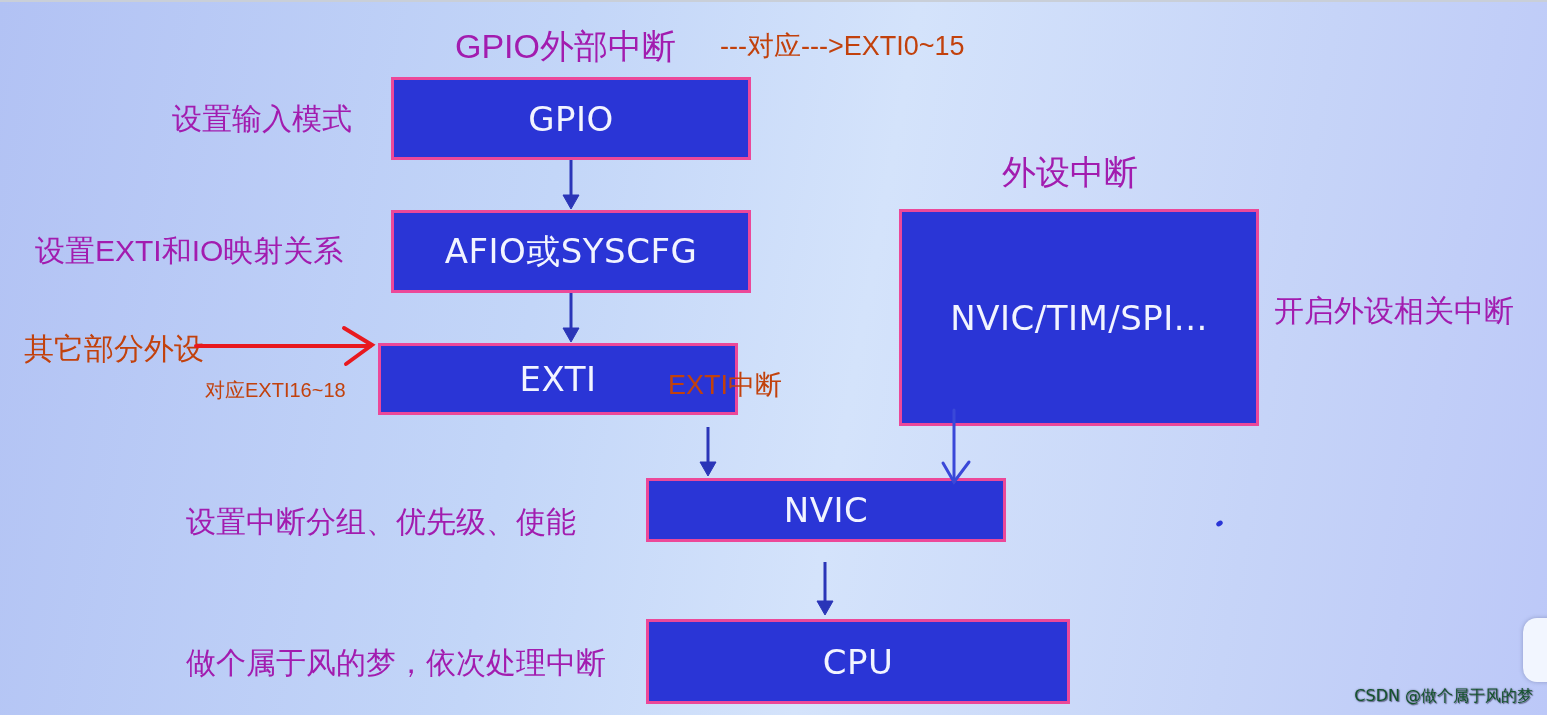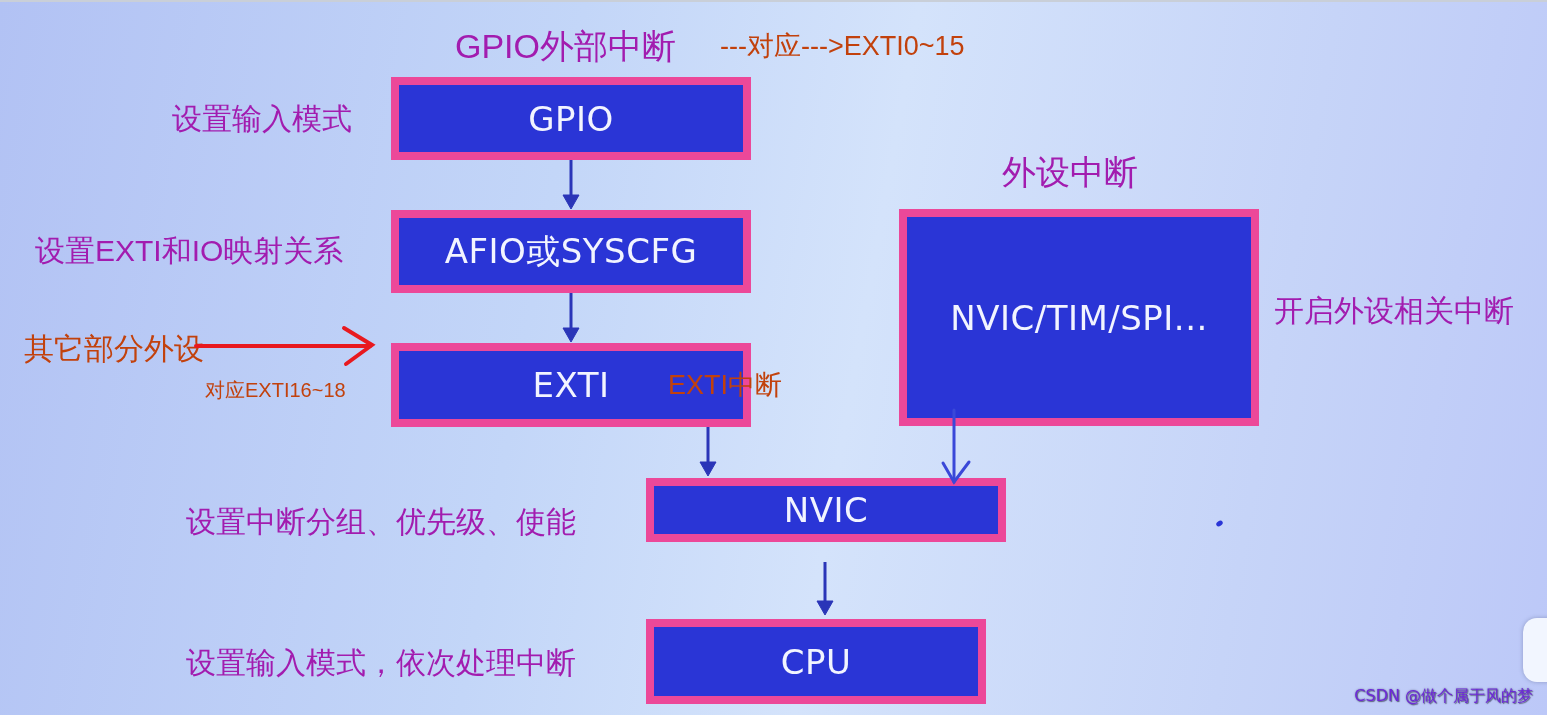--- a/index.html
+++ b/index.html
@@ -3,33 +3,33 @@
 <meta charset="utf-8">
 <style>
   html, body { margin: 0; padding: 0; }
   body {
     width: 1547px; height: 715px; position: relative; overflow: hidden;
     background: linear-gradient(100deg, #b2c2f4 0%, #c3d6f8 35%, #d4e3fb 55%, #c6d4f8 80%, #bcc8f8 100%);
     font-family: "DejaVu Sans", "Liberation Sans", sans-serif;
   }
   .topline { position: absolute; left: 0; top: 0; width: 1547px; height: 2px; background: #c9cfd8; }
   .box {
-    position: absolute; background: #2a35d6; border: 8px solid #ec4899;
+    position: absolute; background: #2a35d6; border: 3px solid #ec4899;
     box-sizing: border-box; display: flex; align-items: center; justify-content: center;
     color: #f2f4ff; font-size: 34px; letter-spacing: 0.5px;
     font-family: "DejaVu Sans", "Liberation Sans", sans-serif;
   }
   .label {
     position: absolute; color: #a21caf; font-size: 30px; white-space: nowrap;
     font-family: Liberation Sans, sans-serif;
   }
   .red { position: absolute; color: #c2410c; white-space: nowrap; font-family: "Liberation Sans", "DejaVu Sans", sans-serif; text-align: center; }
   .arrow { position: absolute; }
   .watermark {
-    position: absolute; right: 14px; bottom: 8px; font-size: 16px; color: #6d28d9;
+    position: absolute; right: 14px; bottom: 8px; font-size: 16px; color: #14532d;
     text-shadow: 0 0 2px #6a7090, 1px 1px 1px #5a6080;
     font-family: "DejaVu Sans", sans-serif;
   }
   .side-widget {
     position: absolute; left: 1523px; top: 618px; width: 40px; height: 64px;
     background: #f2f6ff; border-radius: 14px; box-shadow: 0 0 4px rgba(60,70,110,0.35);
   }
   .dot { position: absolute; left: 1216px; top: 521px; width: 7px; height: 5px; background: #2a35d6; border-radius: 50%; transform: rotate(-35deg); }
 </style>
 </head>
@@ -40,38 +40,38 @@
 <div class="label" style="left:455px; top:24px; font-size:34px;">GPIO外部中断</div>
 <div class="red" style="left:720px; top:28px; font-size:27px;">---对应---&gt;EXTI0~15</div>
 <div class="label" style="left:1002px; top:150px; font-size:34px;">外设中断</div>
 
 <div class="box" style="left:391px; top:77px; width:360px; height:83px;">
   <span>GPIO</span>
 </div>
 <div class="box" style="left:391px; top:210px; width:360px; height:83px;">
   <span>AFIO或SYSCFG</span>
 </div>
-<div class="box" style="left:391px; top:343px; width:360px; height:84px;justify-content:center;">
+<div class="box" style="left:378px; top:343px; width:360px; height:72px;justify-content:center;">
   <span>EXTI</span>
 </div>
 <div class="box" style="left:899px; top:209px; width:360px; height:217px;">
   <span>NVIC/TIM/SPI...</span>
 </div>
 <div class="box" style="left:646px; top:478px; width:360px; height:64px;">
   <span>NVIC</span>
 </div>
-<div class="box" style="left:646px; top:619px; width:340px; height:85px;">
+<div class="box" style="left:646px; top:619px; width:424px; height:85px;">
   <span>CPU</span>
 </div>
 
 <div class="label" style="left:172px; top:99px;">设置输入模式</div>
 <div class="label" style="left:35px; top:231px;">设置EXTI和IO映射关系</div>
 <div class="label" style="left:1274px; top:291px;">开启外设相关中断</div>
 <div class="label" style="left:186px; top:502px;">设置中断分组、优先级、使能</div>
-<div class="label" style="left:186px; top:643px;">设置输入模式，依次处理中断</div>
+<div class="label" style="left:186px; top:643px;">做个属于风的梦，依次处理中断</div>
 
 <div class="red" style="left:24px; top:329px; font-size:30px;">其它部分外设</div>
 <div class="red" style="left:205px; top:377px; font-size:20px;">对应EXTI16~18</div>
 <div class="red" style="left:668px; top:367px; font-size:27px;">EXTI中断</div>
 
 <svg class="arrow" width="1547" height="715" style="left:0; top:0;">
   <g fill="#2a35b8" stroke="#2a35b8">
     <line x1="571" y1="160" x2="571" y2="197" stroke-width="3"></line>
     <polygon points="563,195 579,195 571,209"></polygon>
   </g>

